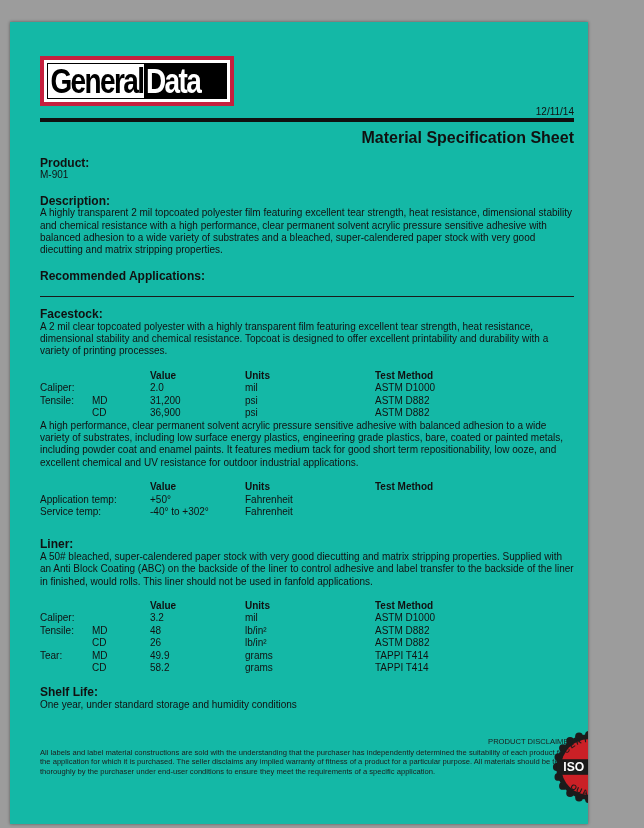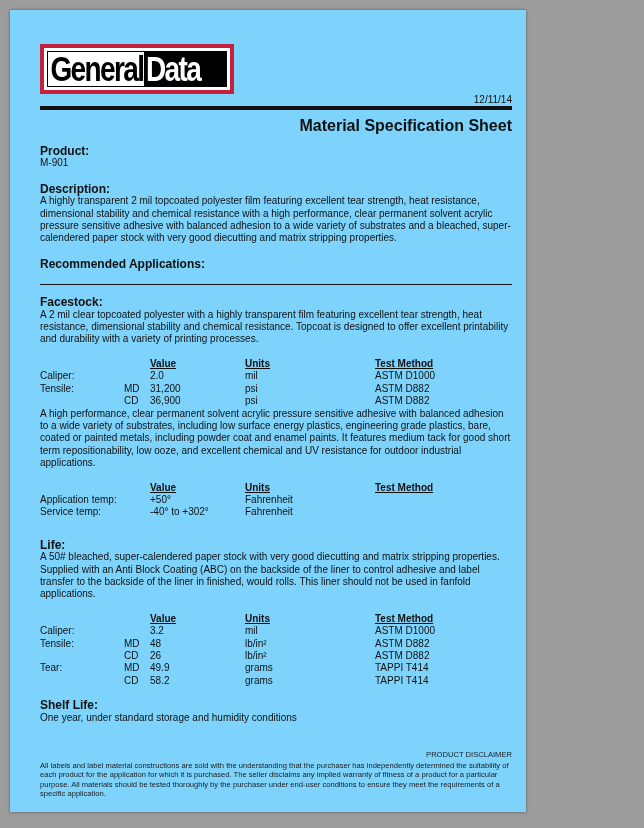--- a/index.html
+++ b/index.html
@@ -5,23 +5,23 @@
   * { box-sizing: border-box; }
   html, body { margin: 0; padding: 0; }
   body {
     width: 644px; height: 828px;
     background: #9c9c9c;
     font-family: "Liberation Sans", sans-serif;
     color: #111;
   }
   .page {
     position: relative;
-    width: 516px; height: 802px;
-    margin: 10px 0 0 10px;
-    background: #7dd3fc;
+    width: 578px; height: 802px;
+    margin: 22px 0 0 10px;
+    background: #14b8a6;
     box-shadow: 0 0 3px rgba(0,0,0,0.45);
     overflow: hidden;
   }
   .content { padding: 0 14px 0 30px; }
 
   
   .logo {
     display: inline-block;
     margin-top: 34px;
     border: 4px solid #c6203e;
@@ -61,23 +61,22 @@
 
   
   .spec-table {
     display: grid;
     grid-template-columns: 110px 95px 130px 1fr;
     font-size: 10px; line-height: 12.4px;
     margin-top: 12px;
   }
   .spec-table .h {
     font-weight: bold;
-    text-decoration: underline;
-  }
-  .cell-labels { display: flex; gap: 32px; }
+  }
+  .cell-labels { display: flex; }
   .row-label { width: 52px; }
   .row-sub { flex: 1; }
 
   
   .disclaimer { margin-top: 26px; font-size: 7.6px; line-height: 9.6px; color: #1c1c1c; }
   .disclaimer-title { margin-bottom: 1px; text-align: right; }
 
   .badge { position: absolute; left: 540px; top: 706px; width: 78px; height: 78px; }
 </style>
 </head>
@@ -167,21 +166,21 @@
 
       <span class="cell-labels">
         <span>Service temp:</span>
       </span>
       <span>-40° to +302°</span>
       <span>Fahrenheit</span>
       <span></span>
     </div>
 
     
-    <div class="sec-h" style="margin-top:20px">Life:</div>
+    <div class="sec-h" style="margin-top:20px">Liner:</div>
     <div class="sec-body">A 50# bleached, super-calendered paper stock with very good diecutting and matrix stripping properties.  Supplied with an Anti Block Coating (ABC) on the backside of the liner to control adhesive and label transfer to the backside of the liner in finished, would rolls.  This liner should not be used in fanfold applications.</div>
 
     <div class="spec-table">
       <span class="cell-labels"></span>
       <span class="h">Value</span>
       <span class="h">Units</span>
       <span class="h">Test Method</span>
 
       <span class="cell-labels">
         <span class="row-label">Caliper:</span>

